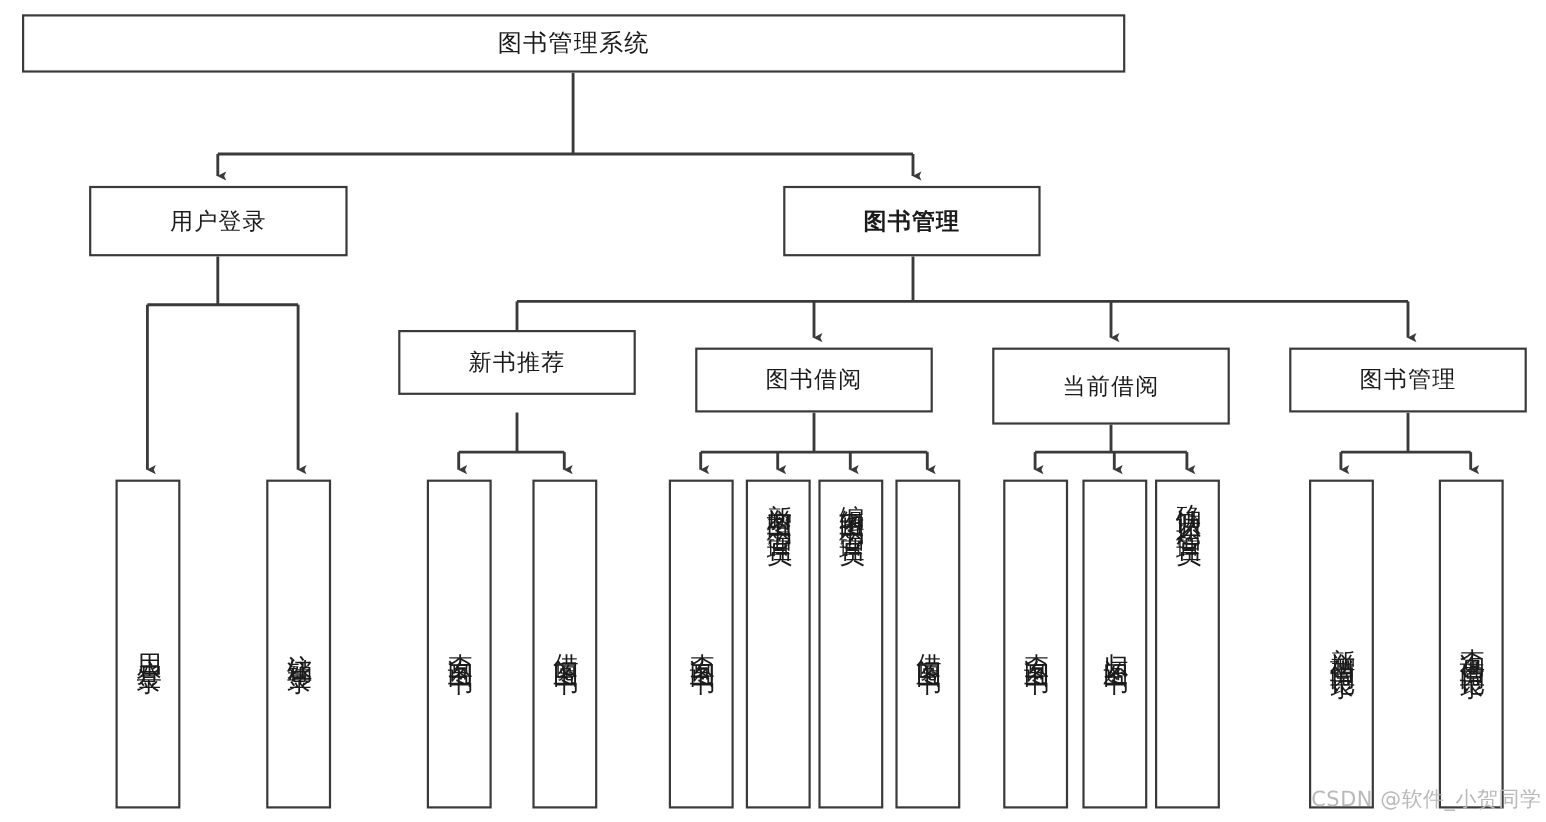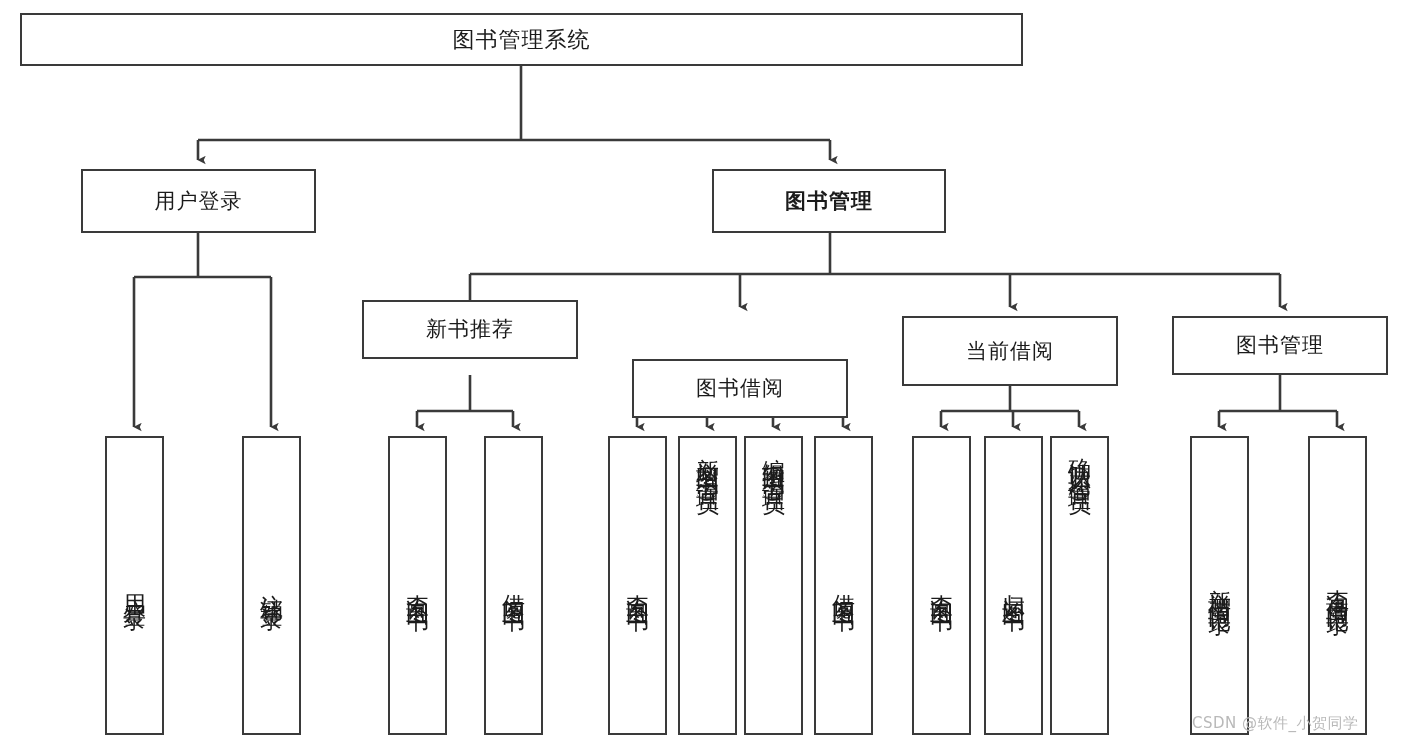--- a/index.html
+++ b/index.html
@@ -60,21 +60,21 @@
     letter-spacing: 5px;
     line-height: 1;
     white-space: nowrap;
   }
   .node.vertical.top .node-label {
     align-self: flex-start;
     margin-top: 2px;
   }
   .watermark {
     position: absolute;
-    font-size: 15px;
+    font-size: 19px;
     color: #b9b9b9;
     letter-spacing: 0.5px;
     white-space: nowrap;
     user-select: none;
   }
 </style>
 </head>
 <body>
 
 <div id="diagram-root">
@@ -141,21 +141,21 @@
   <div class="node horizontal" style="left:81px; top:169px; width:235px; height:64px;">
     <span class="node-label">用户登录</span>
   </div>
   <div class="node horizontal" style="left:712px; top:169px; width:234px; height:64px;font-weight:bold;">
     <span class="node-label">图书管理</span>
   </div>
 
   <div class="node horizontal" style="left:362px; top:300px; width:216px; height:59px;">
     <span class="node-label">新书推荐</span>
   </div>
-  <div class="node horizontal" style="left:632px; top:316px; width:216px; height:59px;margin-top:43px;">
+  <div class="node horizontal" style="left:632px; top:316px; width:216px; height:59px;">
     <span class="node-label">图书借阅</span>
   </div>
   <div class="node horizontal" style="left:902px; top:316px; width:216px; height:70px;">
     <span class="node-label">当前借阅</span>
   </div>
   <div class="node horizontal" style="left:1172px; top:316px; width:216px; height:59px;">
     <span class="node-label">图书管理</span>
   </div>
 
   <div class="node vertical" style="left:105px; top:436px; width:59px; height:299px;">

